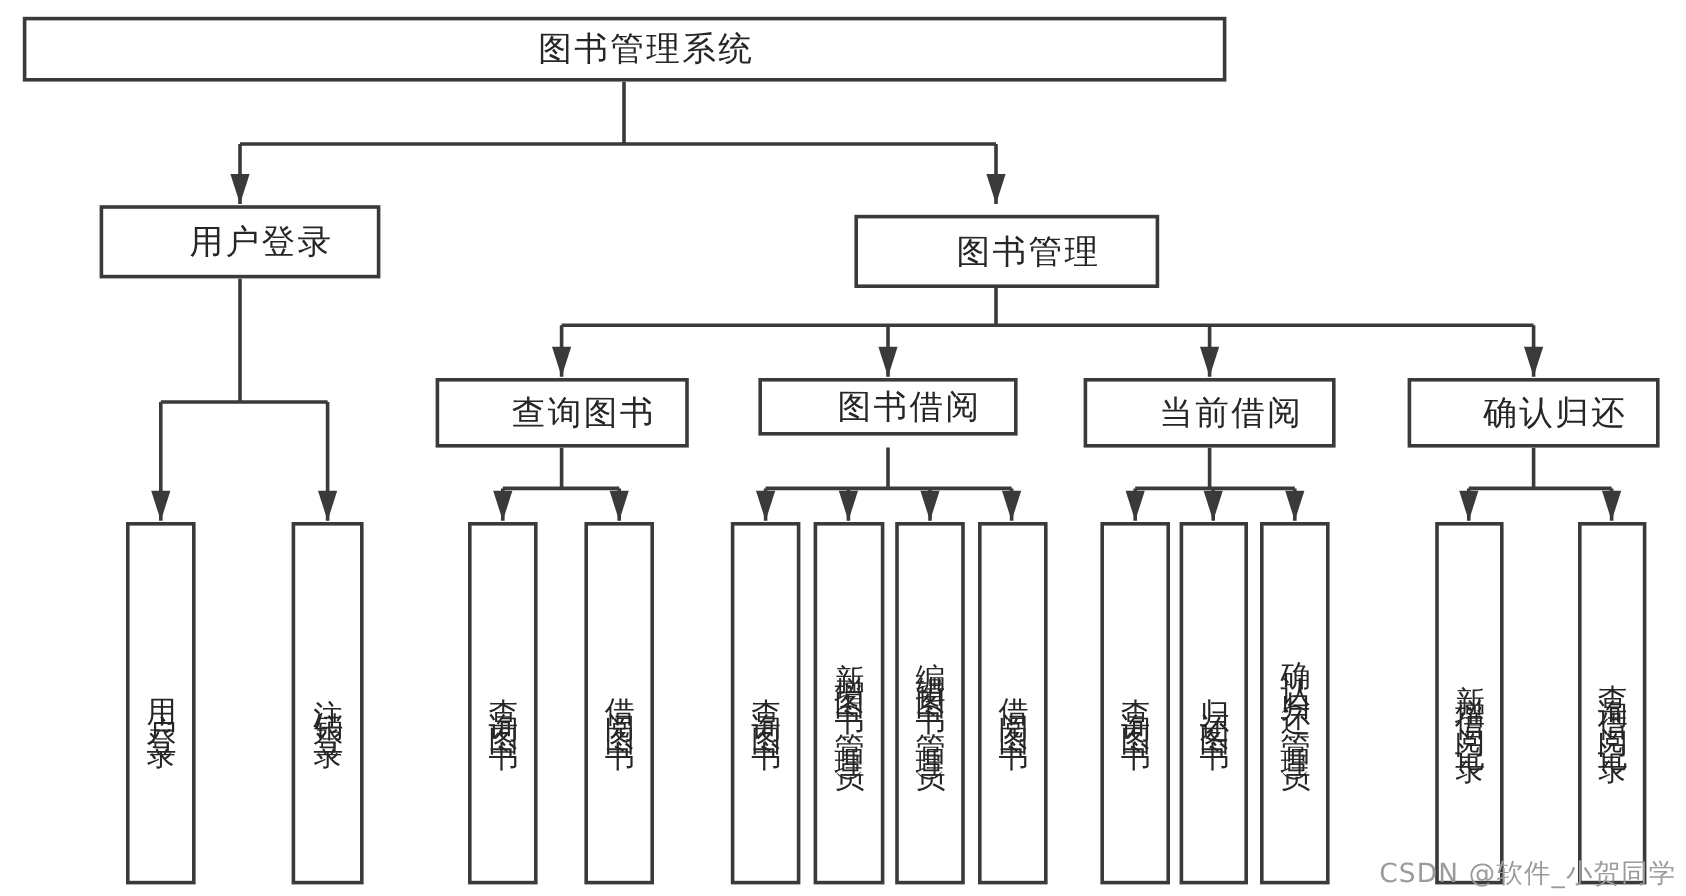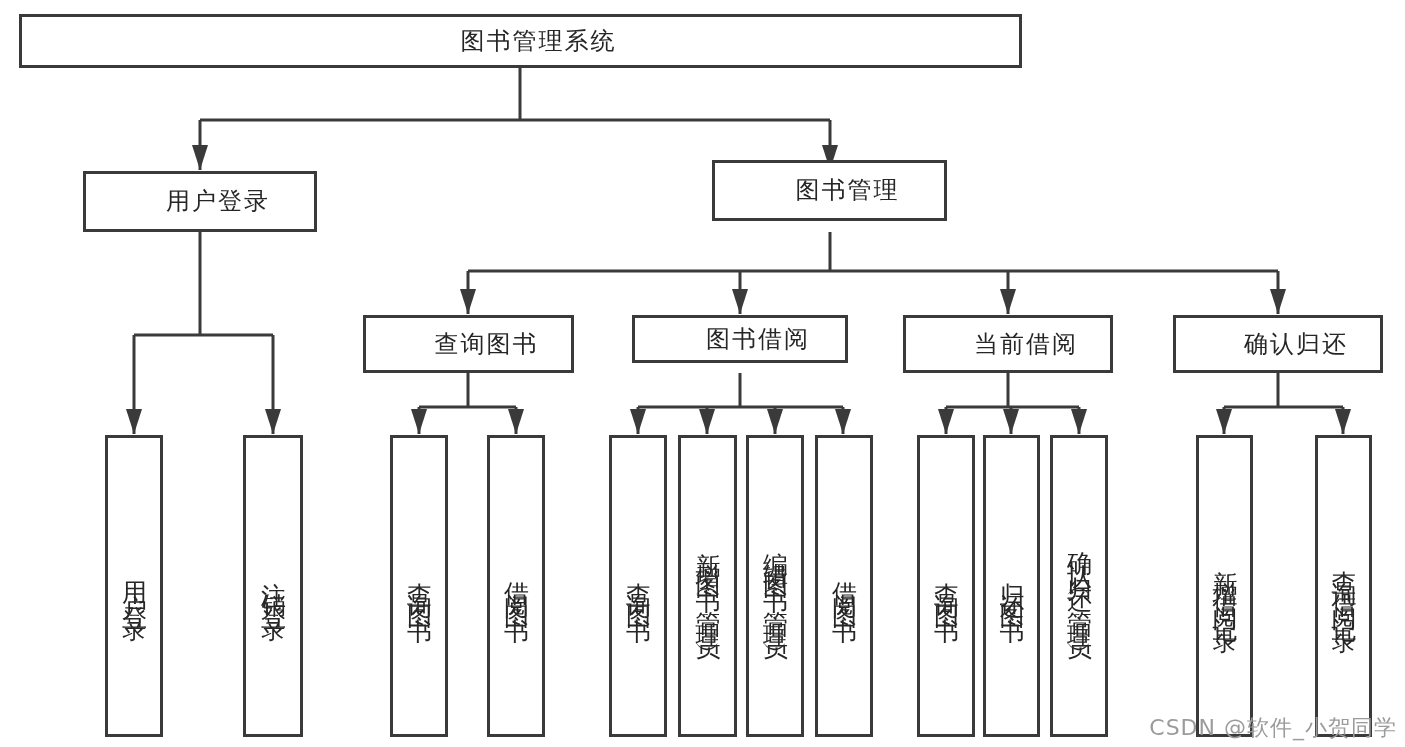--- a/index.html
+++ b/index.html
@@ -17,21 +17,21 @@
   .canvas{position:relative;width:1405px;height:747px;background:var(--bg);}
   svg.wires{position:absolute;left:0;top:0;pointer-events:none;}
   svg.wires path{stroke:var(--line);stroke-width:3;fill:none;}
   svg.wires polygon{fill:var(--line);stroke:none;}
   .node,.leaf{
     position:absolute;box-sizing:border-box;background:#fff;
     border:3px solid var(--line);
     display:flex;align-items:center;justify-content:center;
     text-align:center;line-height:1.2;
   }
-  .node{font-size:24px;letter-spacing:2px;white-space:nowrap;padding-left:36px;}
+  .node{font-size:28px;letter-spacing:2px;white-space:nowrap;padding-left:36px;}
   .leaf{
     writing-mode:vertical-rl;text-orientation:mixed;
     font-size:25px;letter-spacing:12px;
   }
   .watermark{
     position:absolute;right:8px;bottom:4px;
     font-size:22px;color:var(--wm);letter-spacing:1px;white-space:nowrap;
   }
 </style>
 </head>
@@ -75,21 +75,21 @@
       <polygon points="1011,434 1003,409 1019,409"></polygon>
       <polygon points="1079,434 1071,409 1087,409"></polygon>
       <polygon points="1224,434 1216,409 1232,409"></polygon>
       <polygon points="1343,434 1335,409 1351,409"></polygon>
     </g>
   </svg>
 
   <div class="node" style="left:19px;top:14px;width:1003px;height:54px">图书管理系统</div>
 
   <div class="node" style="left:83px;top:171px;width:234px;height:61px">用户登录</div>
-  <div class="node" style="left:712px;top:160px;width:235px;height:61px">图书管理</div>
+  <div class="node" style="left:712px;top:179px;width:254px;height:61px">图书管理</div>
 
   <div class="node" style="left:363px;top:315px;width:211px;height:58px">查询图书</div>
   <div class="node" style="left:632px;top:315px;width:216px;height:48px">图书借阅</div>
   <div class="node" style="left:903px;top:315px;width:210px;height:58px">当前借阅</div>
   <div class="node" style="left:1173px;top:315px;width:210px;height:58px">确认归还</div>
 
   <div class="leaf" style="left:105px;top:435px;width:58px;height:302px">用户登录</div>
   <div class="leaf" style="left:243px;top:435px;width:60px;height:302px">注销登录</div>
 
   <div class="leaf" style="left:390px;top:435px;width:58px;height:302px">查询图书</div>

